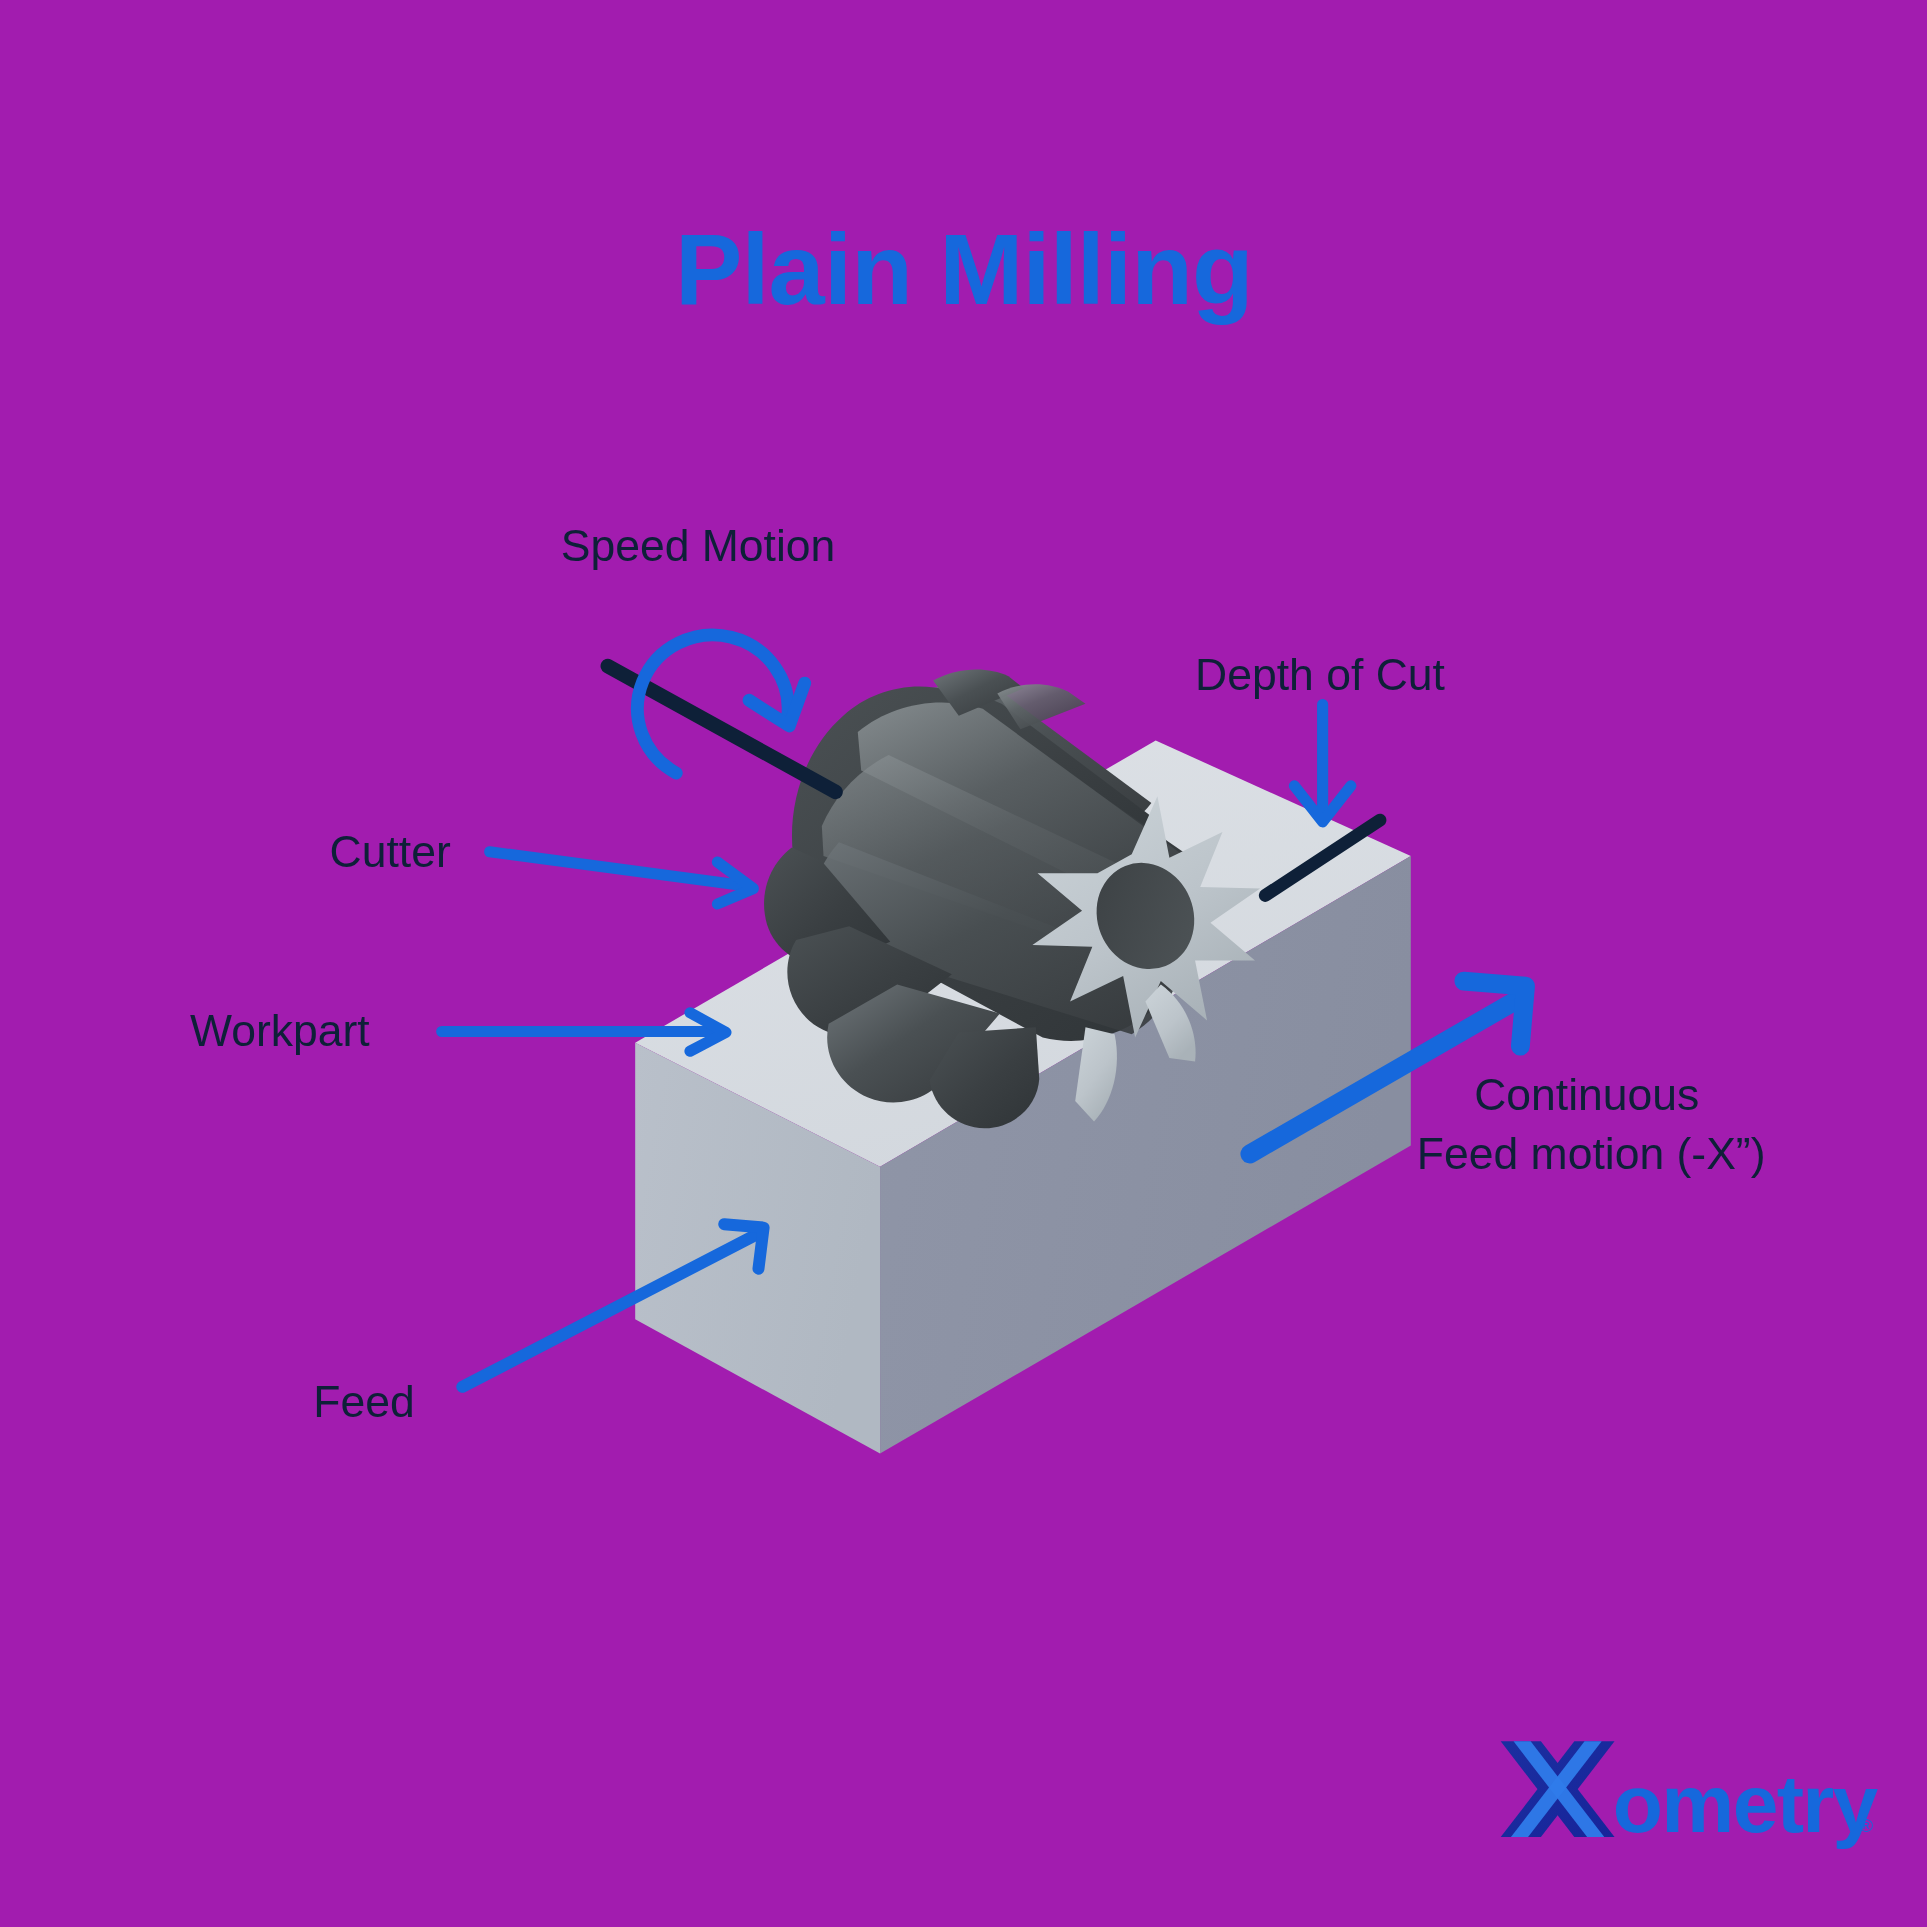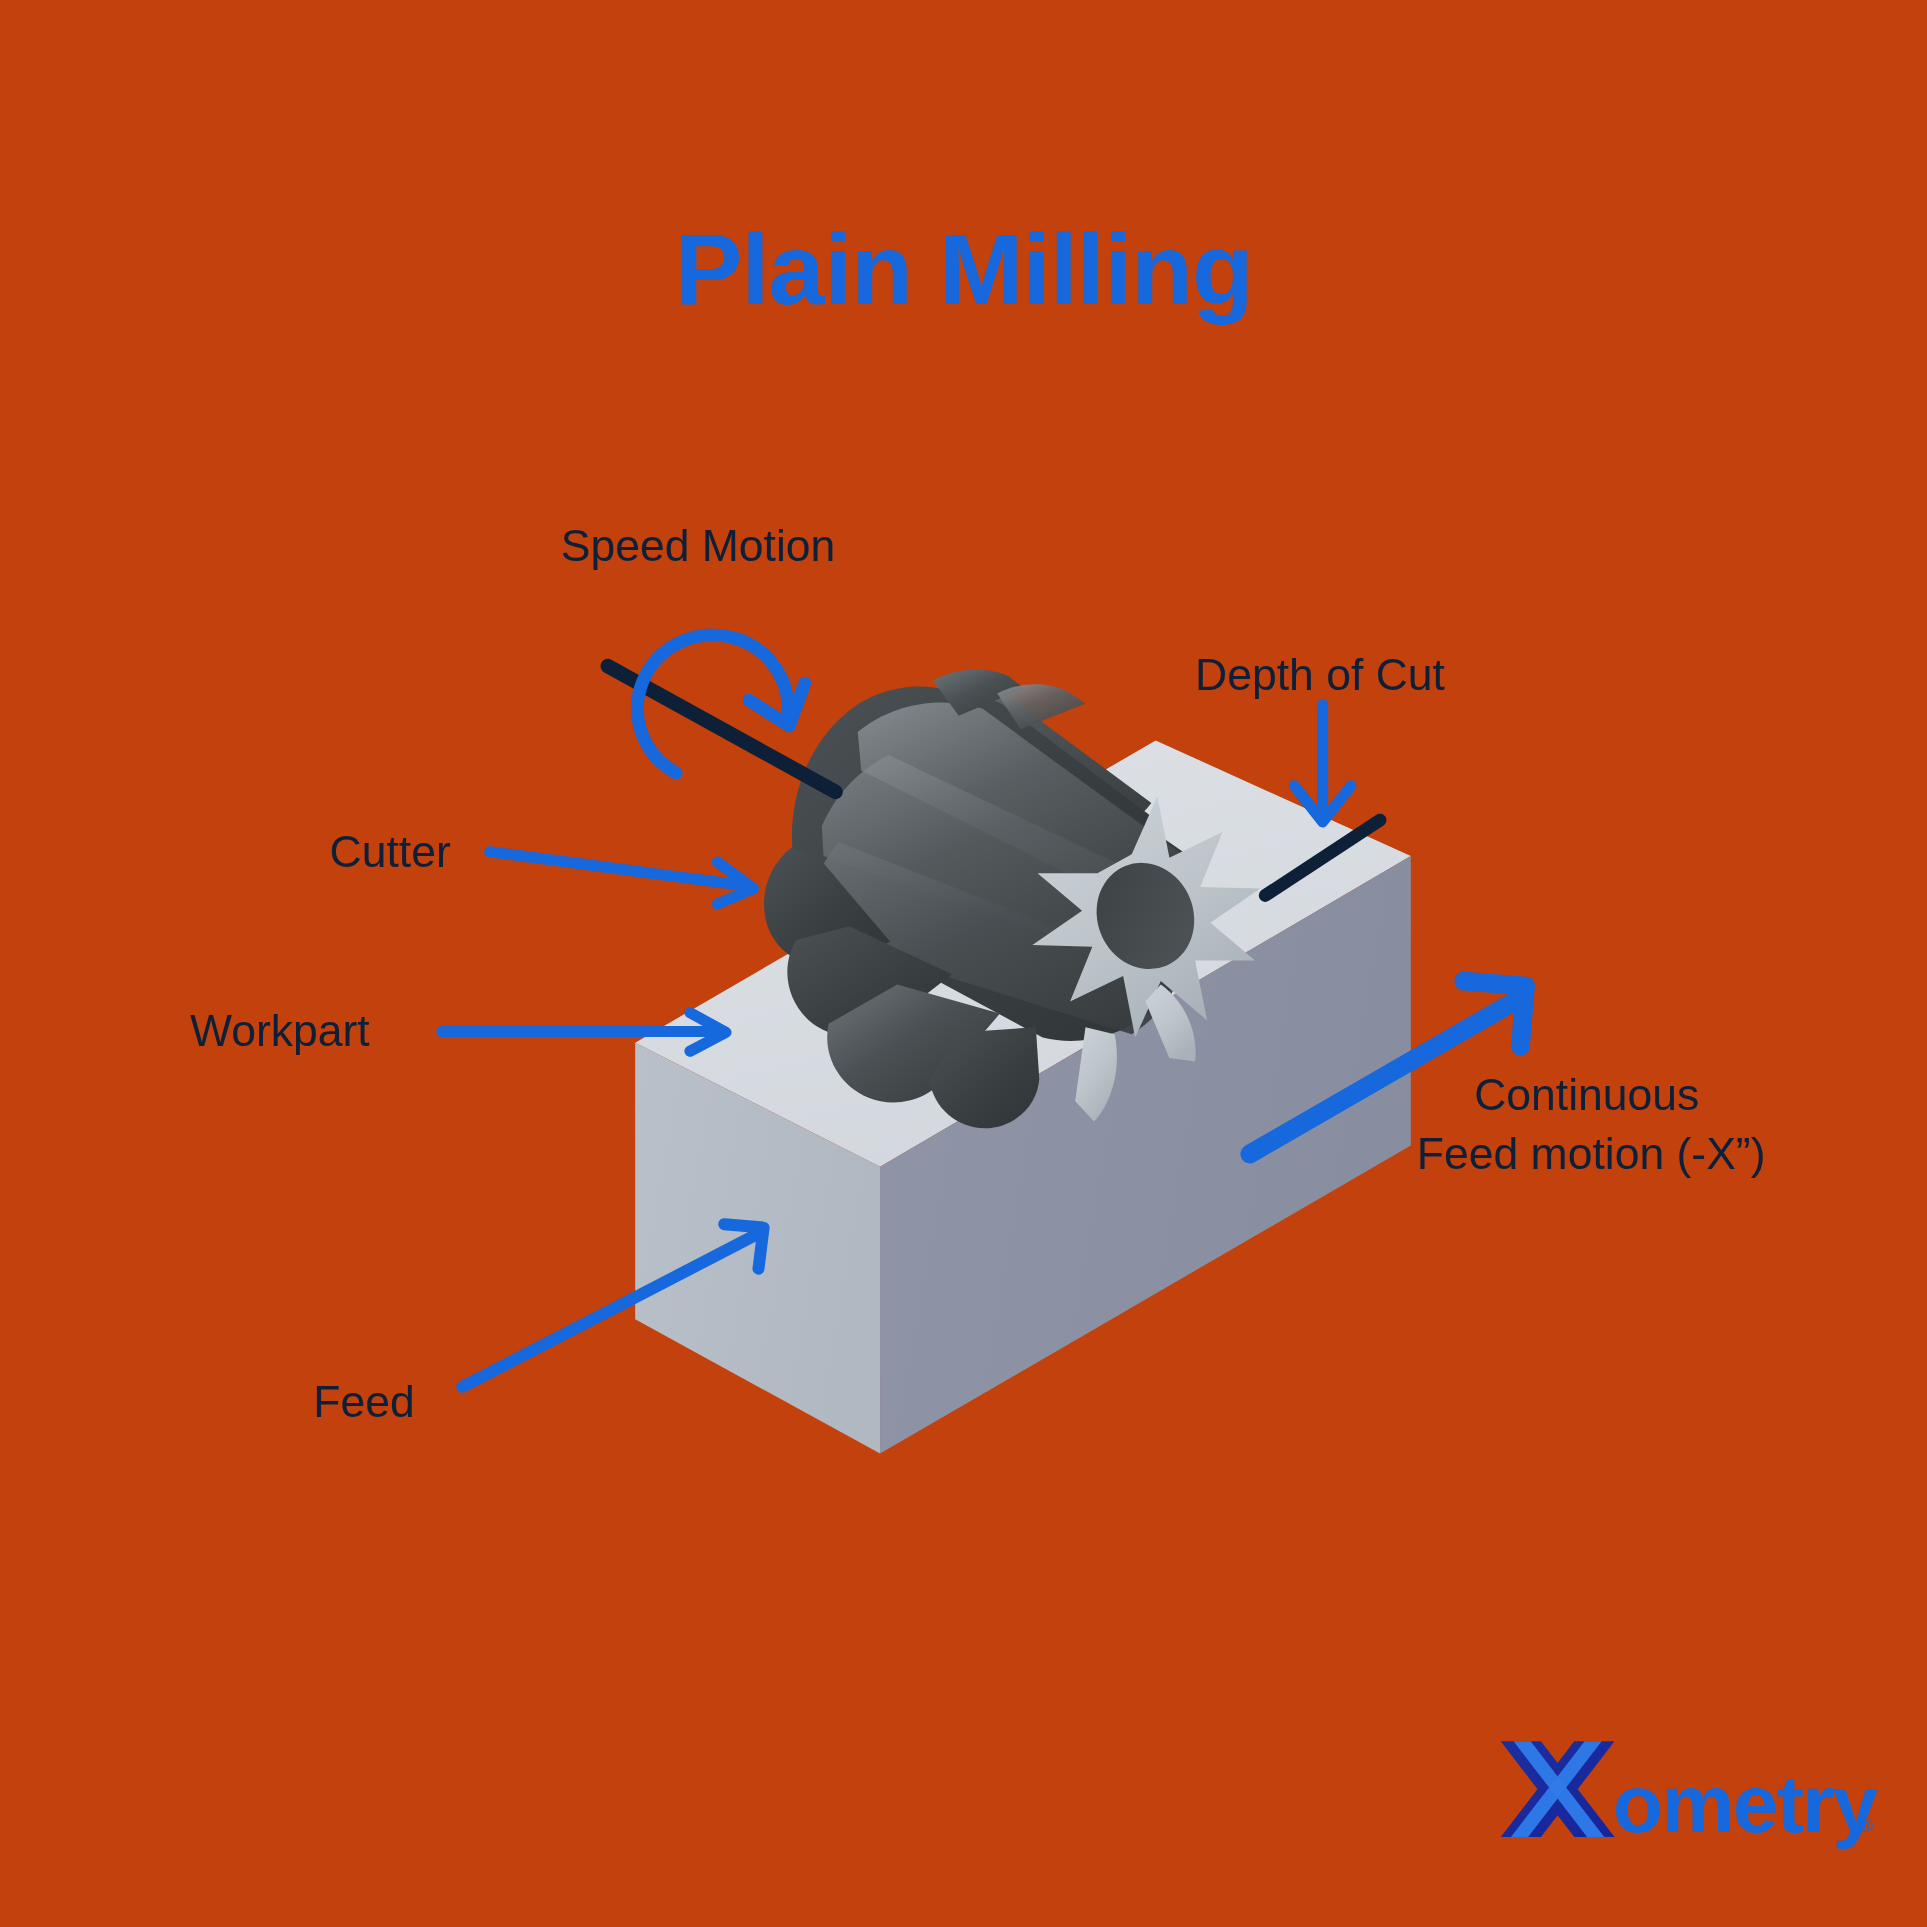--- a/index.html
+++ b/index.html
@@ -12,21 +12,21 @@
     height: 1927px;
     font-family: "Liberation Sans", sans-serif;
     overflow: hidden;
     position: relative;
   }
   #stage {
     position: absolute;
     left: 0; top: 0;
     width: 1927px;
     height: 1927px;
-    background: #c2410c;
+    background: #a21caf;
   }
   #diagram {
     position: absolute;
     left: 0; top: 0;
     width: 1927px;
     height: 1927px;
     display: block;
   }
   .ttl {
     font-weight: bold;

